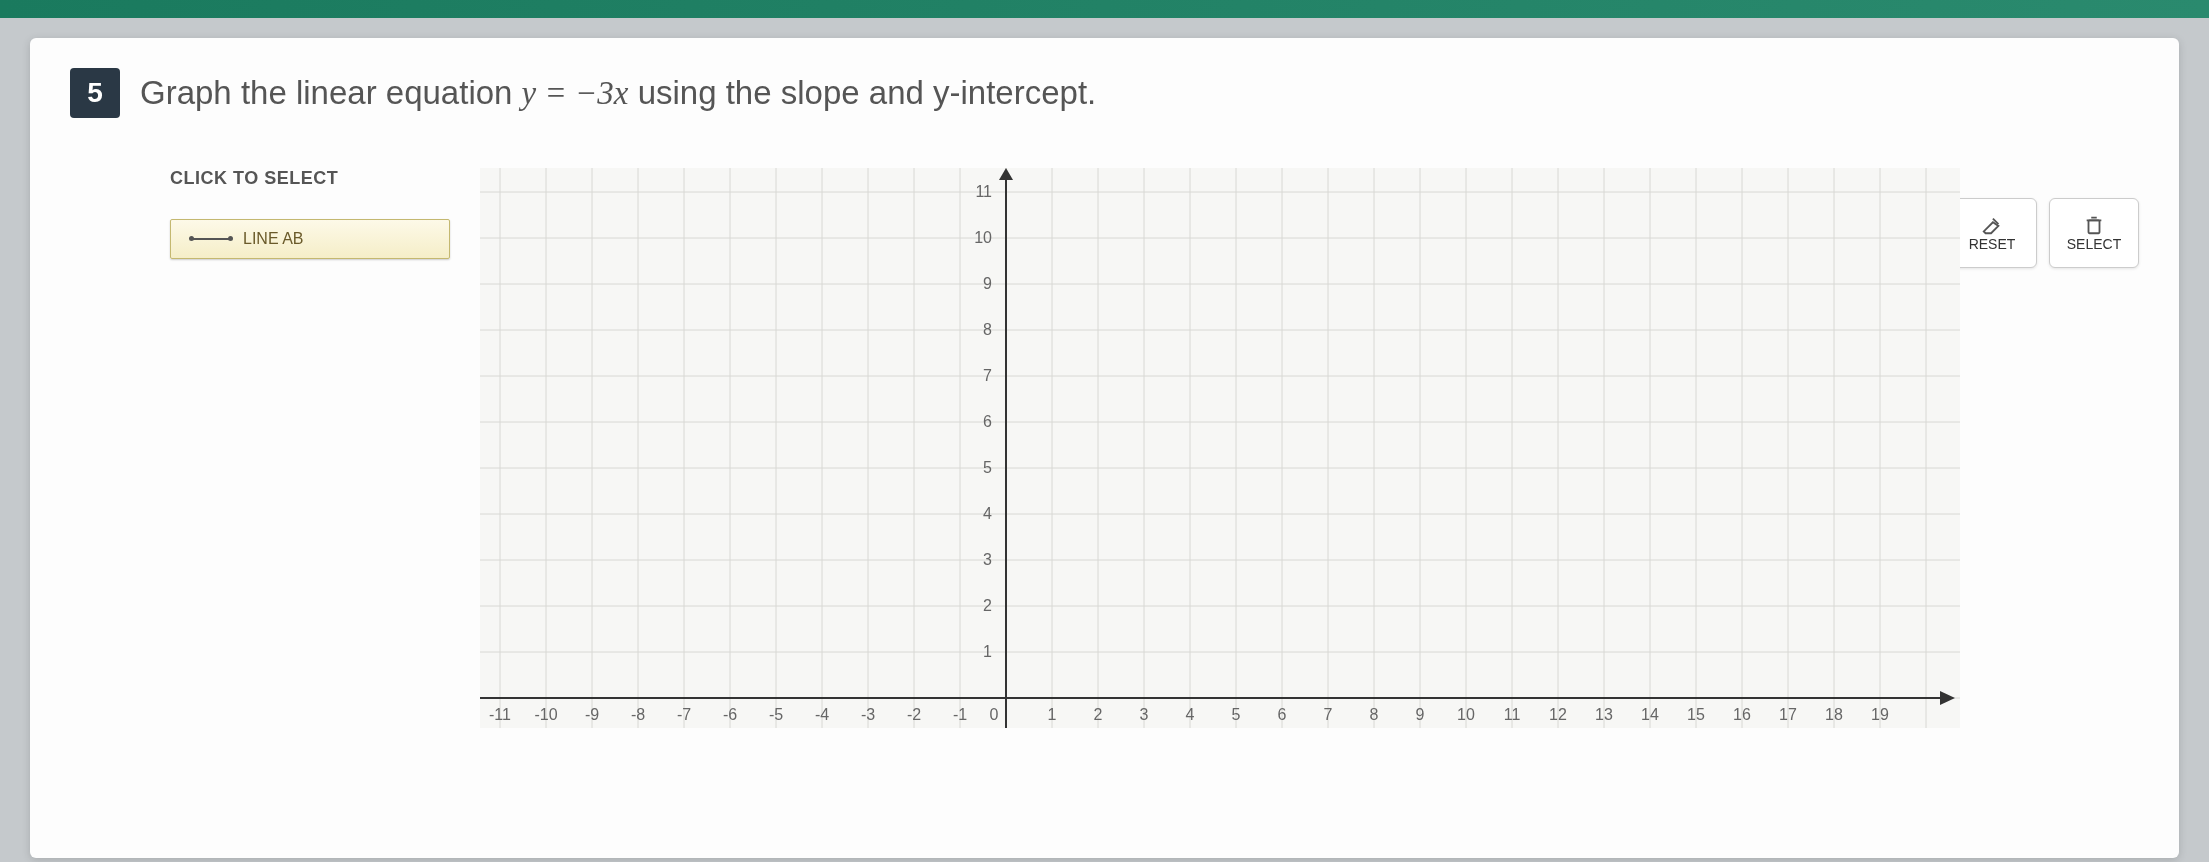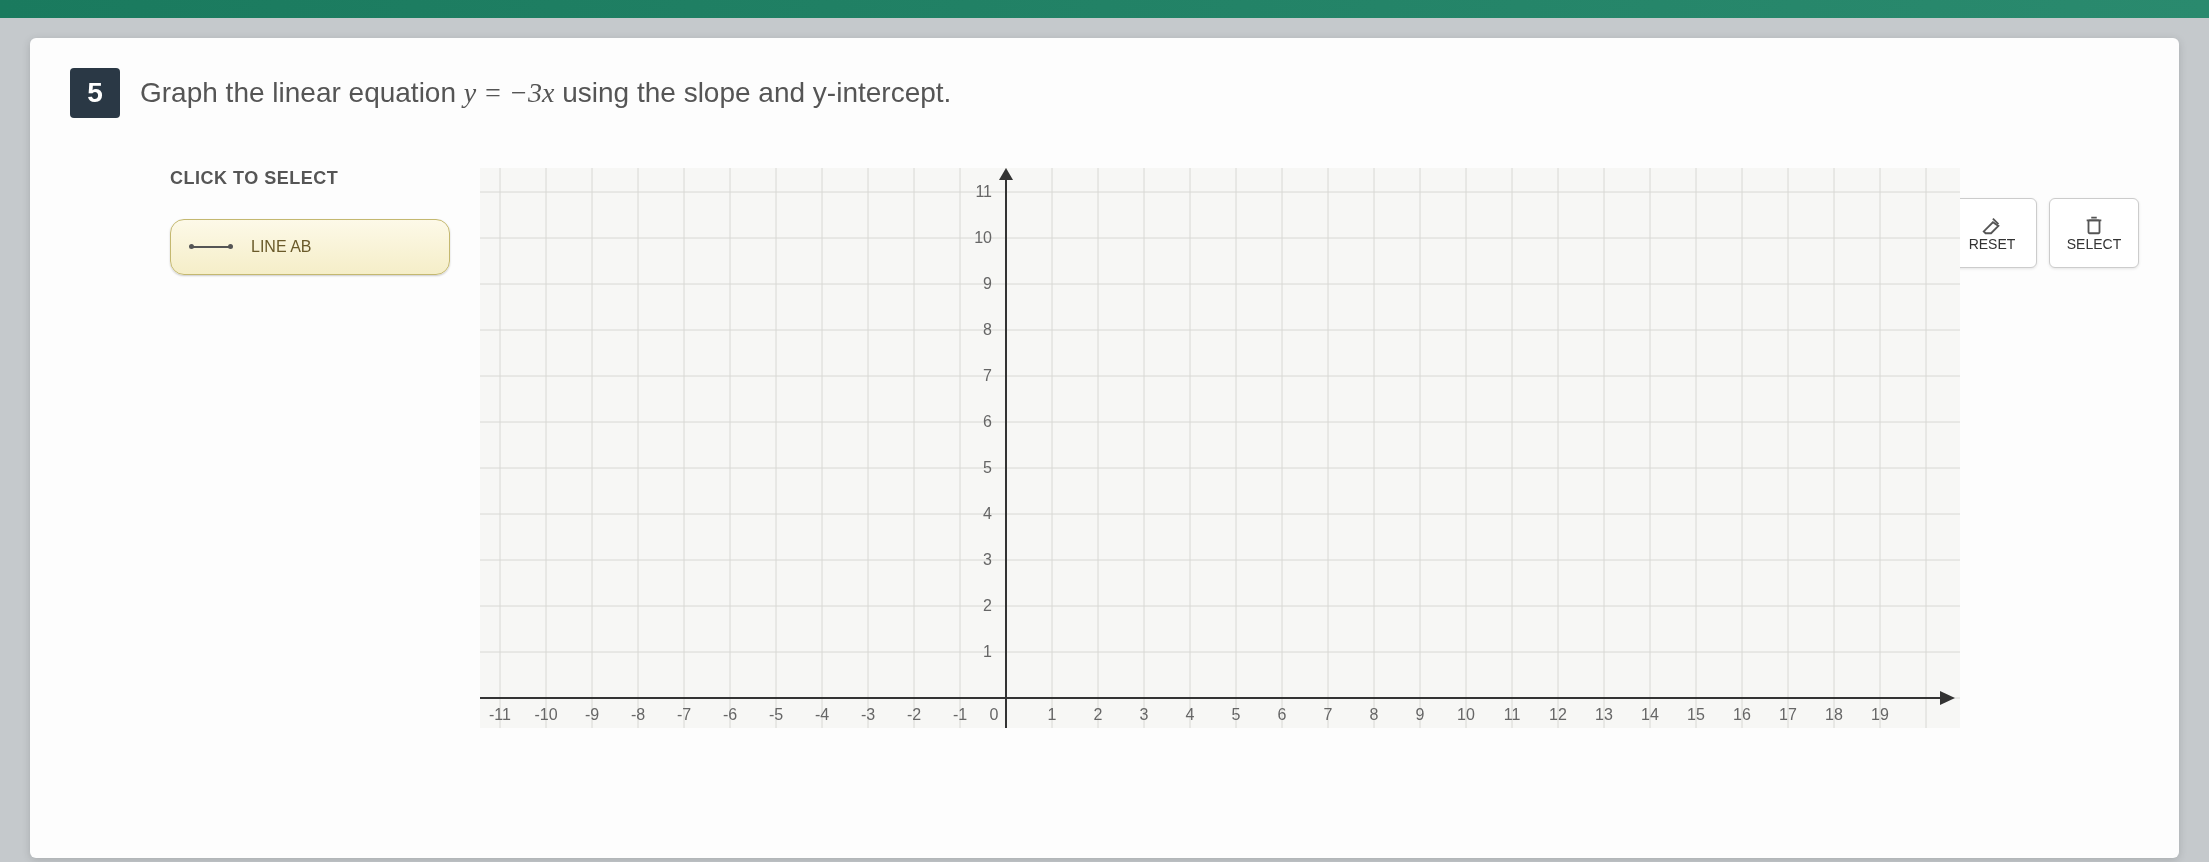--- a/index.html
+++ b/index.html
@@ -35,21 +35,21 @@
       font-size: 28px;
       font-weight: bold;
       width: 50px;
       height: 50px;
       display: flex;
       align-items: center;
       justify-content: center;
       border-radius: 4px;
     }
     .question-text {
-      font-size: 28px;
+      font-size: 33px;
       color: #555;
       font-weight: 400;
     }
     .math-var { font-style: italic; font-family: 'Times New Roman', serif; }
     .toolbar {
       position: absolute;
       right: 40px;
       top: 160px;
       display: flex;
       gap: 12px;
@@ -82,26 +82,26 @@
     .palette-title {
       font-size: 18px;
       color: #555;
       font-weight: 600;
       margin-bottom: 30px;
       letter-spacing: 0.5px;
     }
     .tool-option {
       background: linear-gradient(to bottom, #fdf9e8, #f5eec8);
       border: 1px solid #c4b870;
-      border-radius: 14px;
-      height: 56px;
+      border-radius: 2px;
+      height: 40px;
       display: flex;
       align-items: center;
       padding: 0 20px;
-      gap: 20px;
+      gap: 12px;
       cursor: pointer;
       box-shadow: 0 1px 2px rgba(0,0,0,0.2);
     }
     .line-preview {
       width: 40px;
       height: 2px;
       background: #555;
       position: relative;
     }
     .line-preview::before, .line-preview::after {

